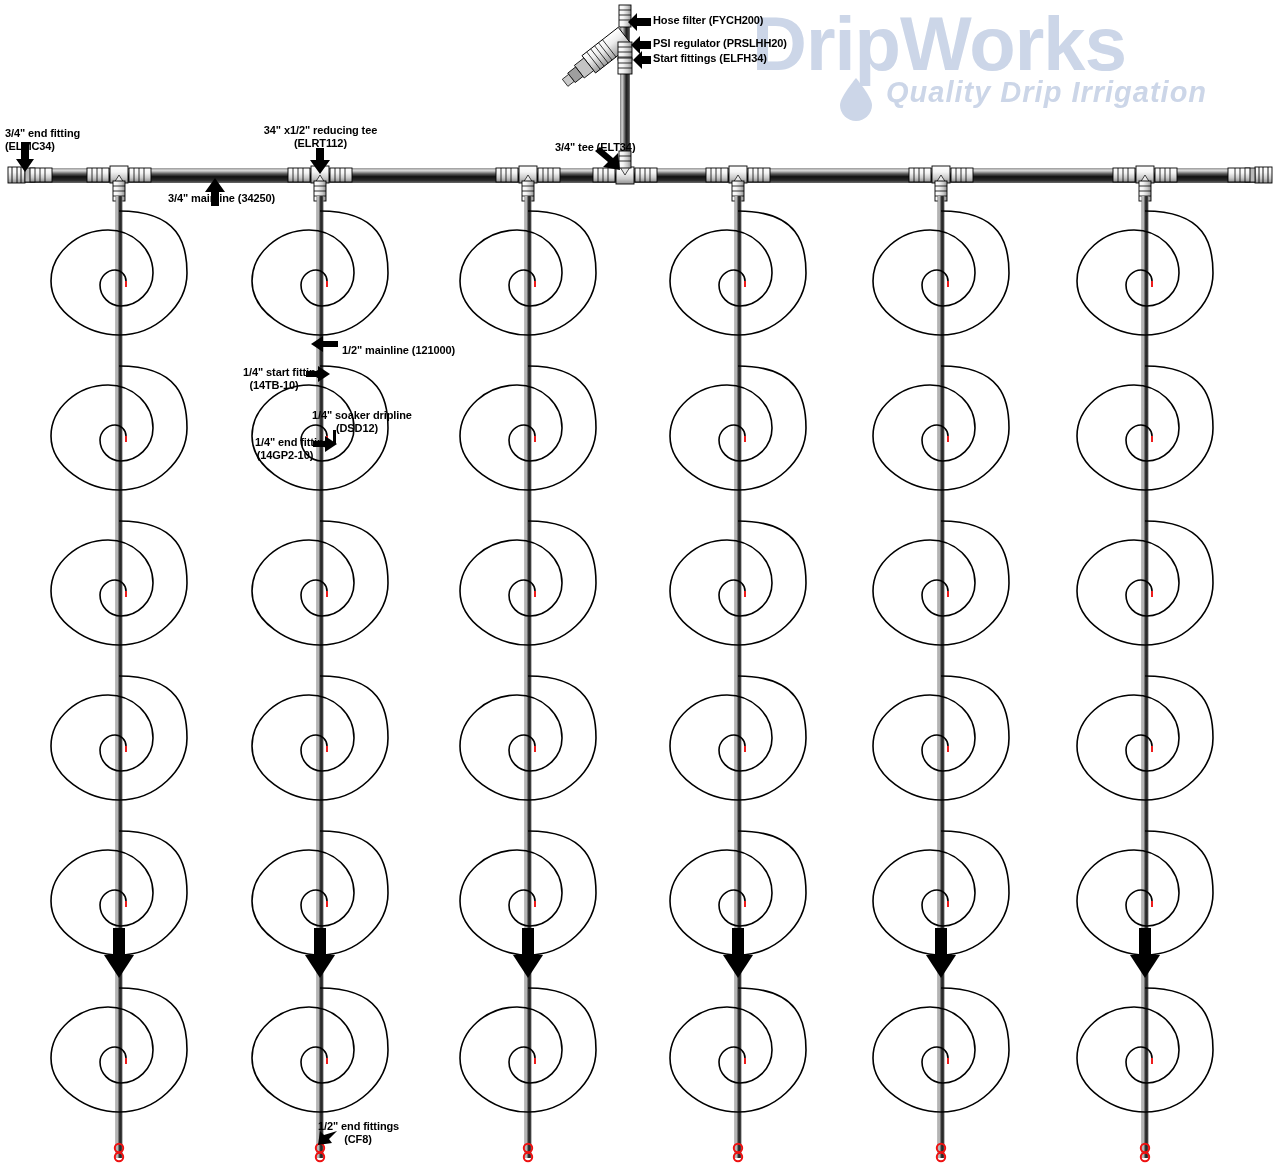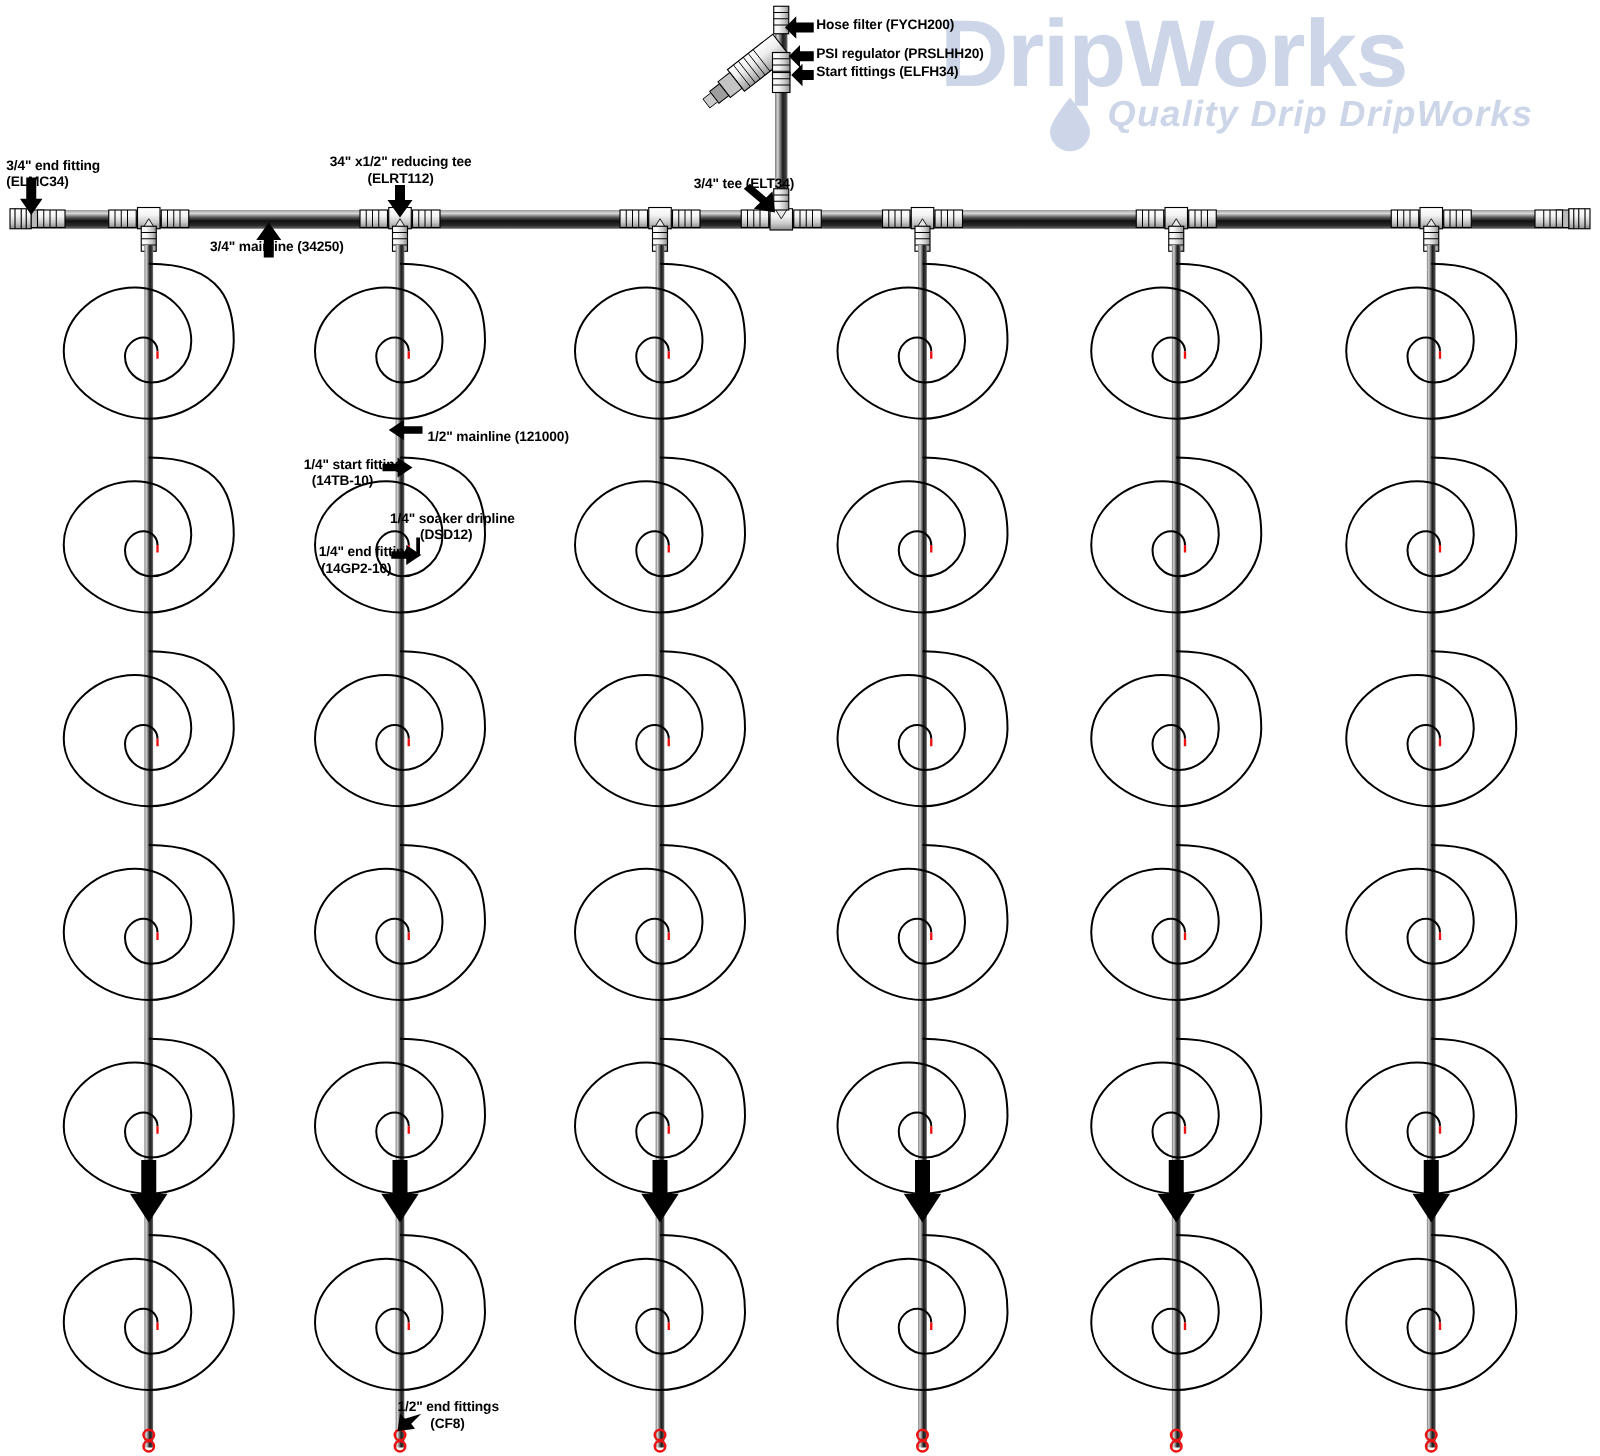--- a/index.html
+++ b/index.html
@@ -18,21 +18,21 @@
   .wm-sub{position:absolute;font-family:"Liberation Sans",sans-serif;
     font-style:italic;font-weight:bold;font-size:29px;letter-spacing:1px;
     color:#ccd6e8;line-height:29px;white-space:nowrap;}
 </style>
 </head>
 <body>
 
 <div id="stage">
 
   <div class="wm-main" style="left:752px;top:6px;">DripWorks</div>
-  <div class="wm-sub" style="left:886px;top:78px;">Quality Drip DripWorks</div>
+  <div class="wm-sub" style="left:886px;top:78px;">Quality Drip Irrigation</div>
   <svg width="1280" height="130" style="left:0;top:0;">
     <path d="M856 78 C856 78 840 97 840 105 a16 16 0 0 0 32 0 C872 97 856 78 856 78 Z" fill="#ccd6e8"></path>
   </svg>
 
   <svg width="1280" height="1165">
     <defs>
 
       <linearGradient id="pipeH" x1="0" y1="0" x2="0" y2="1">
         <stop offset="0%" stop-color="#9a9a9a"></stop>
         <stop offset="18%" stop-color="#d9d9d9"></stop>

